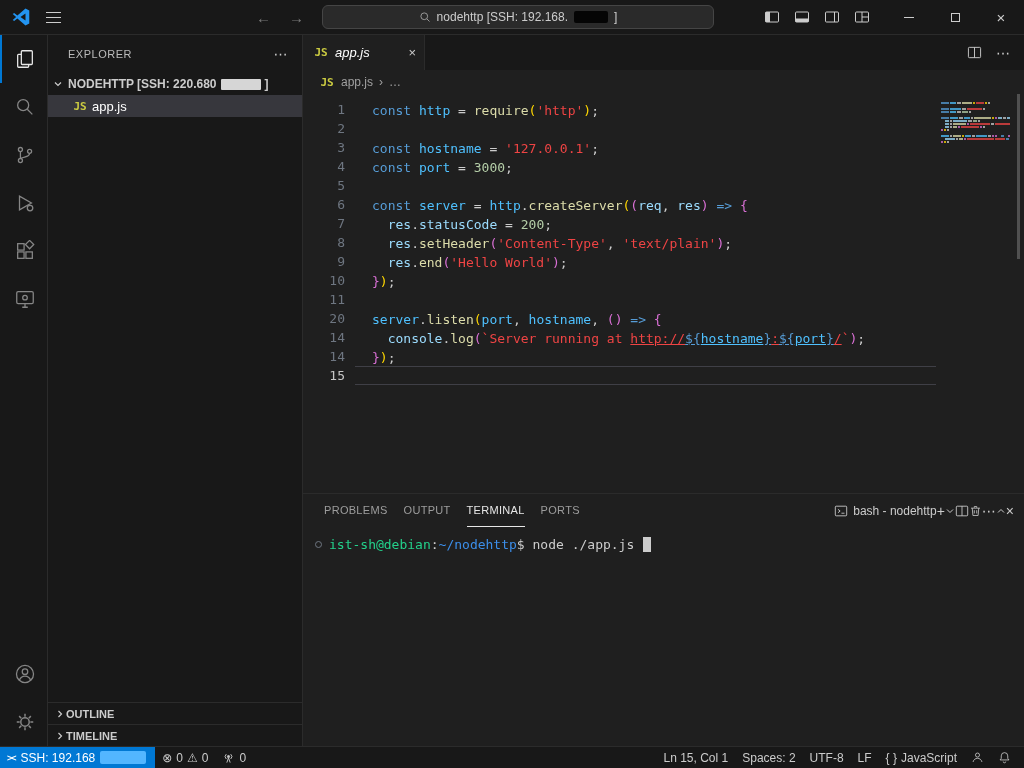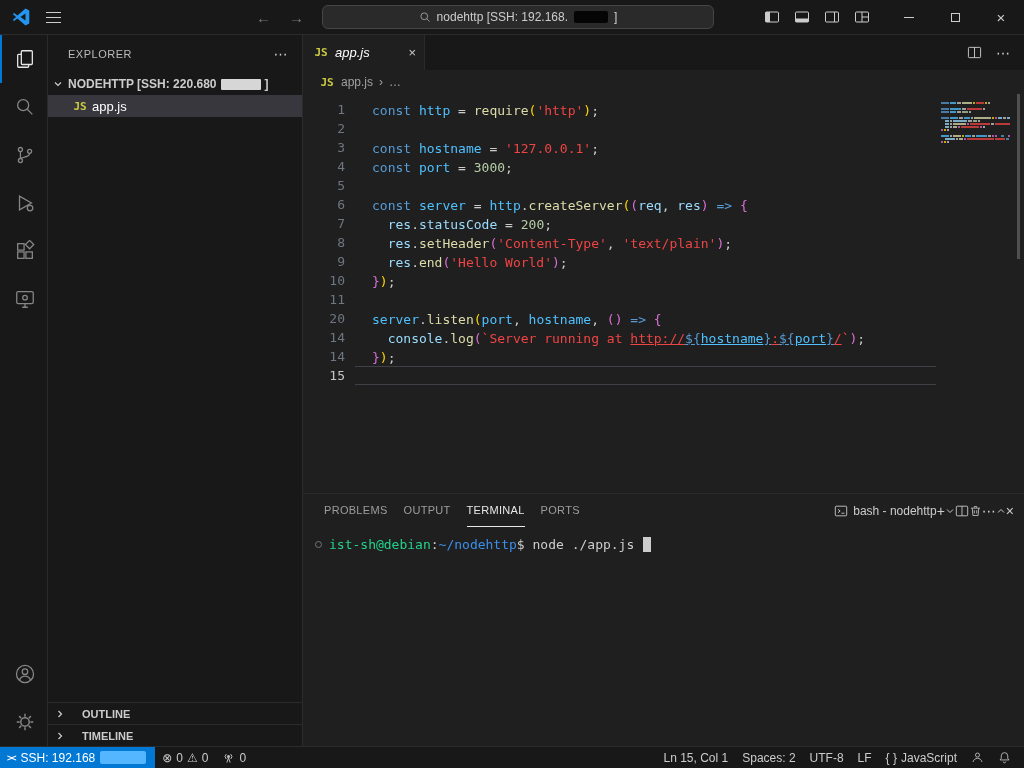--- a/index.html
+++ b/index.html
@@ -40,21 +40,21 @@
   .sidebar{flex:0 0 255px;background:#181818;border-right:1px solid #2b2b2b;display:flex;flex-direction:column;min-height:0}
   .sidebar-header{flex:0 0 38px;display:flex;align-items:center;padding:0 14px 0 20px;font-size:11px;letter-spacing:.5px;color:#bbbbbb}
   .sidebar-header .dots{margin-left:auto;color:#cccccc;font-size:14px;cursor:pointer}
   .tree{flex:1;min-height:0}
   .tree-row{height:22px;display:flex;align-items:center;gap:4px;cursor:pointer;color:#cccccc;white-space:nowrap}
   .tree-folder{padding-left:4px;font-weight:700;font-size:12px}
   .tree-file{padding-left:24px}
   .tree-file.selected{background:#37373d;color:#ffffff}
   .redact-light{display:inline-block;width:40px;height:11px;background:#d6d6d6;border-radius:1px}
   .js-badge{font-family:"DejaVu Sans Mono",monospace;font-size:11px;font-weight:700;color:#cbcb41;display:inline-block;width:16px;text-align:center}
-  .side-section{flex:0 0 22px;display:flex;align-items:center;gap:16px;padding-left:6px;border-top:1px solid #2b2b2b;font-size:11px;font-weight:700;color:#cccccc;cursor:pointer}
+  .side-section{flex:0 0 22px;display:flex;align-items:center;gap:0;padding-left:6px;border-top:1px solid #2b2b2b;font-size:11px;font-weight:700;color:#cccccc;cursor:pointer}
 
   
   .editor-col{flex:1;min-width:0;display:flex;flex-direction:column;background:#1f1f1f}
   .tabbar{flex:0 0 35px;background:#181818;display:flex;align-items:stretch}
   .tab{width:122px;background:#1f1f1f;border-right:1px solid #2b2b2b;display:flex;align-items:center;gap:6px;padding:0 8px 0 10px;cursor:pointer}
   .tab-label{font-style:italic;color:#ffffff;font-size:13px}
   .tab-close{margin-left:auto;color:#cccccc;font-size:13px;cursor:pointer}
   .editor-actions{margin-left:auto;display:flex;align-items:center;gap:14px;padding-right:14px;color:#cccccc}
   .editor-actions .dots{font-size:14px;cursor:pointer}
   .breadcrumb{flex:0 0 24px;display:flex;align-items:center;gap:6px;padding-left:16px;font-size:12px;color:#a0a0a0}

